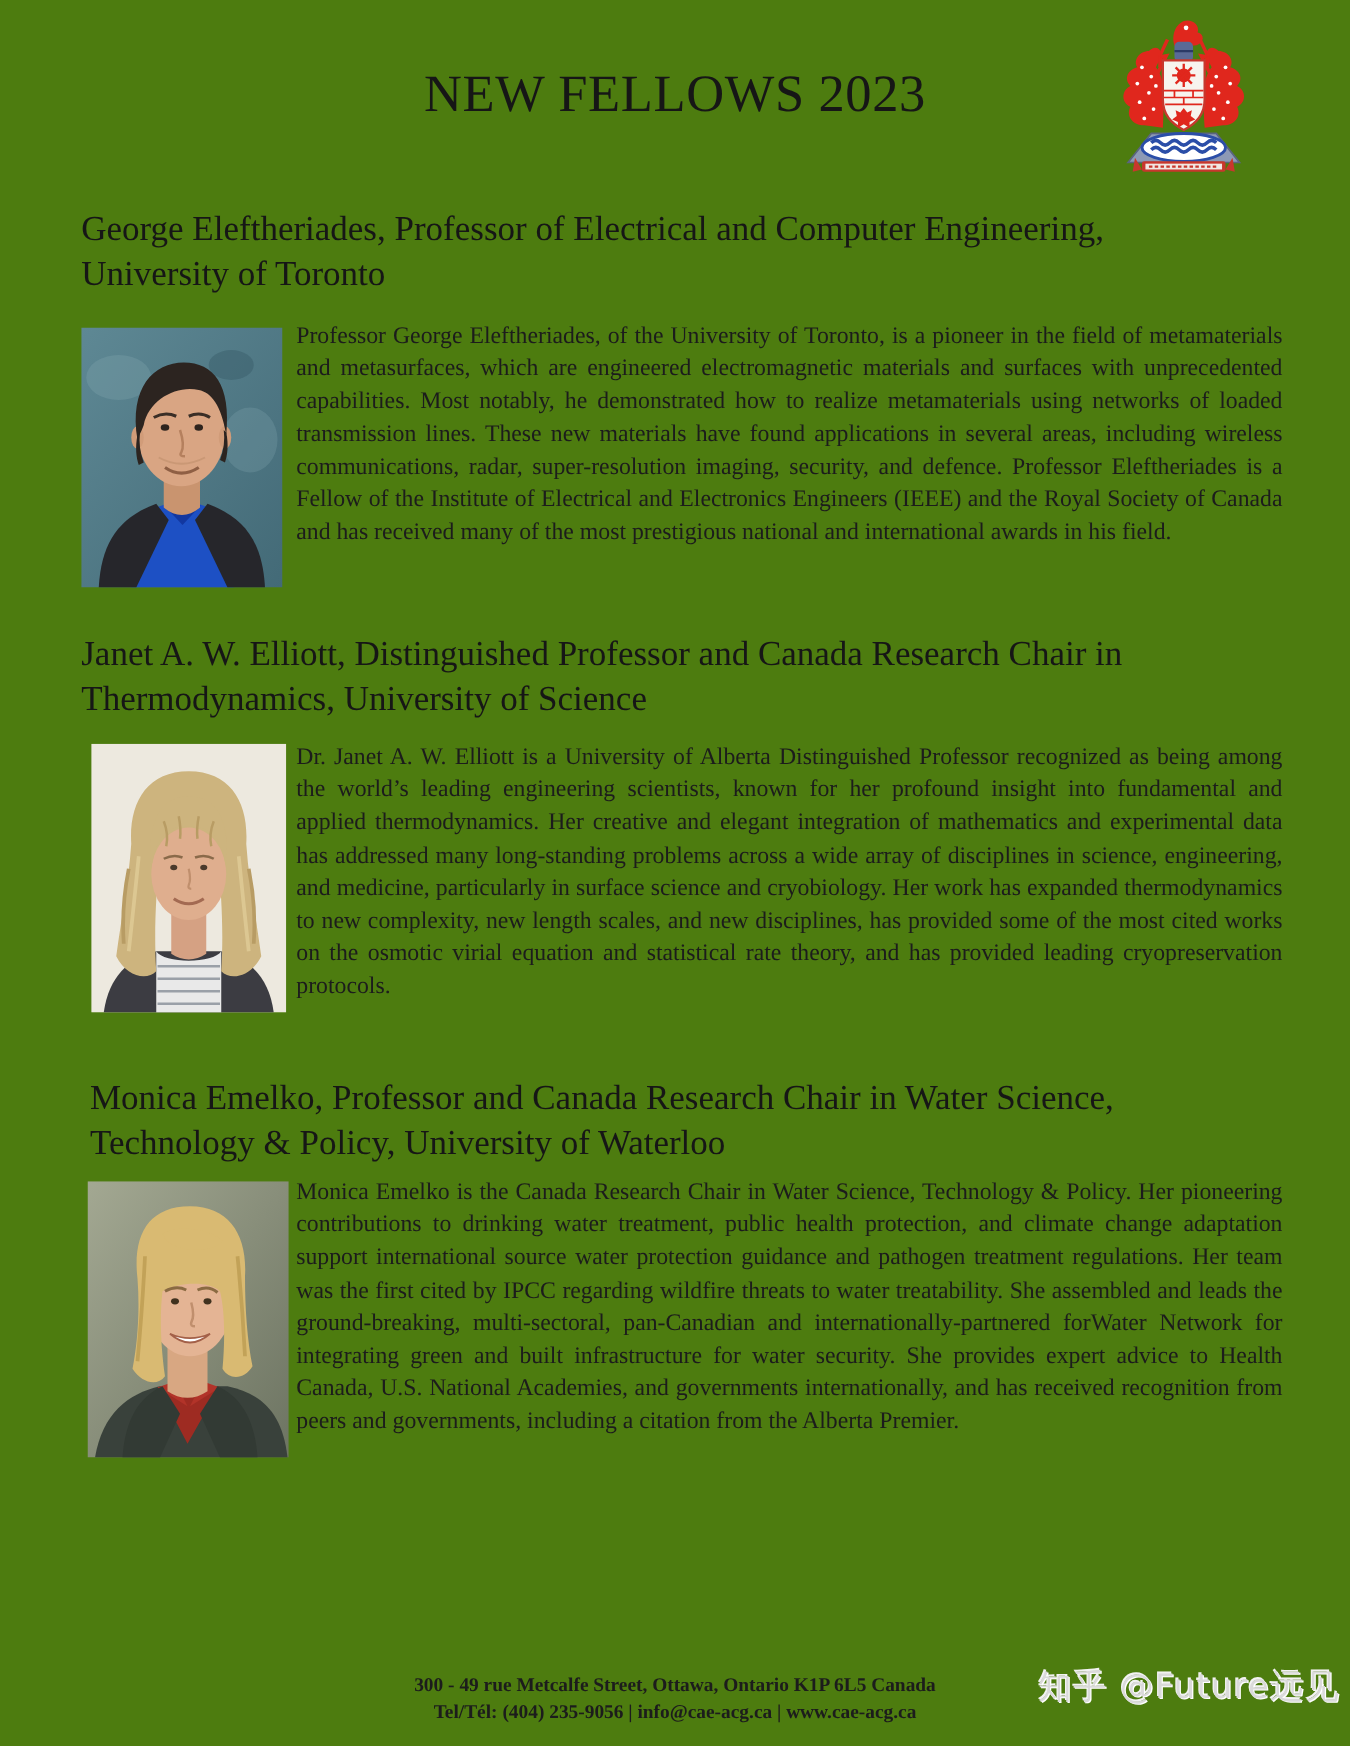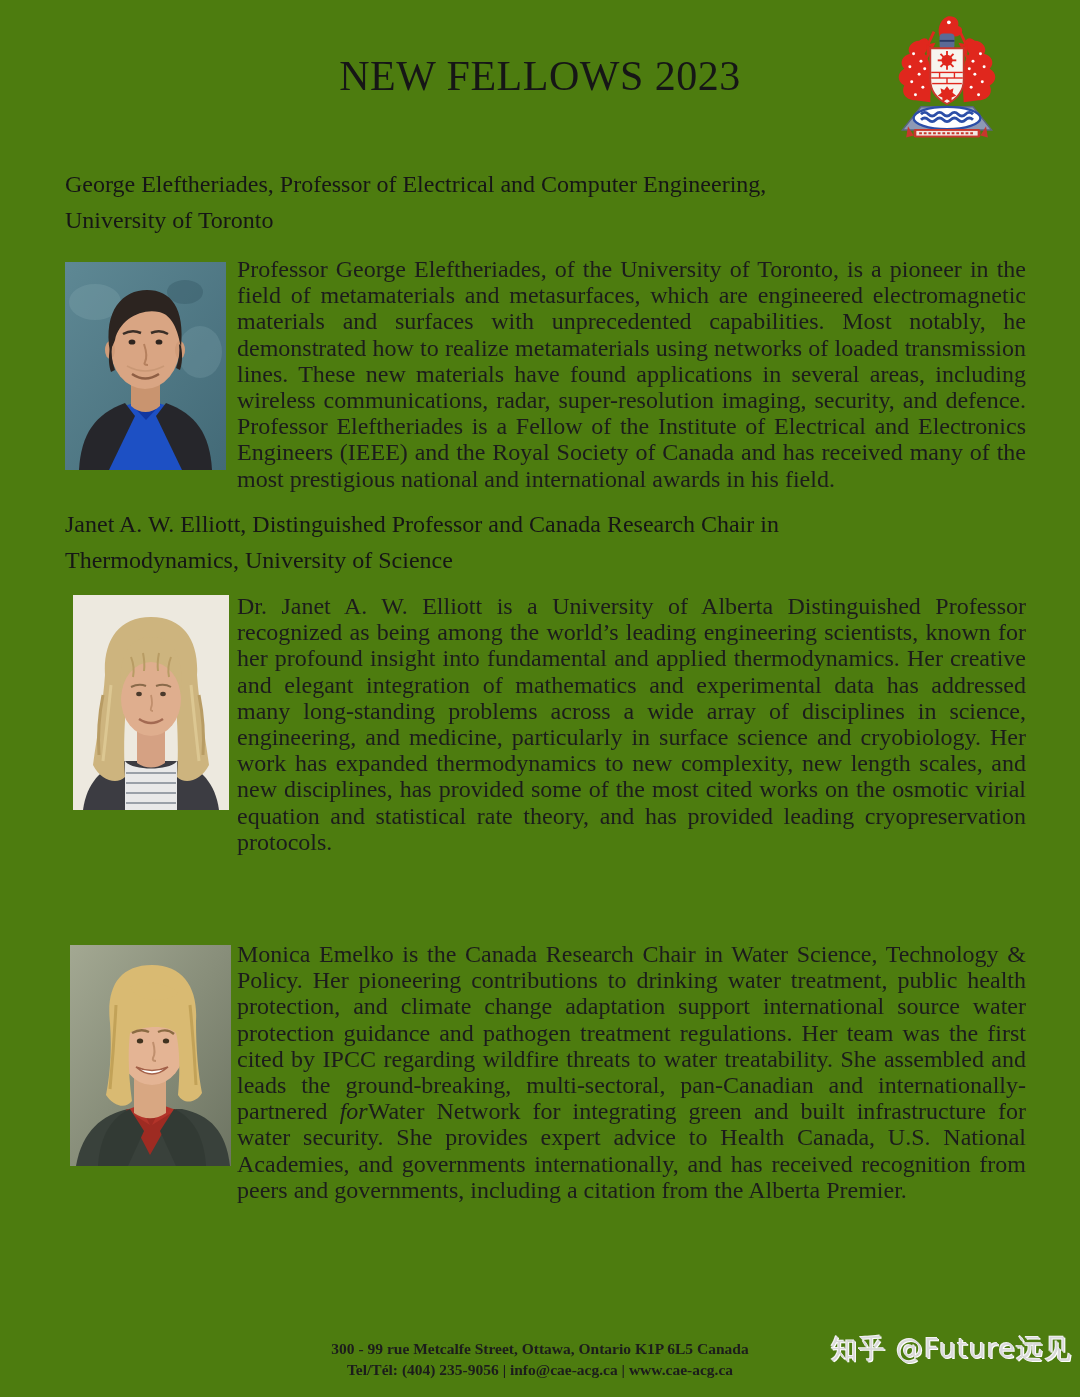--- a/index.html
+++ b/index.html
@@ -25,49 +25,49 @@
   }
   .crest {
     position: absolute;
     top: 12px; left: 882px;
     width: 130px; height: 132px;
   }
   .fellow-heading {
     position: absolute;
     left: 65px;
     width: 960px;
-    font-size: 24px;
+    font-size: 28px;
     line-height: 36px;
     font-weight: normal;
     white-space: pre-line;
     color: #161616;
   }
   .h1 { top: 166px; }
   .h2 { top: 506px; }
   .h3 { top: 861px; left: 72px; }
   .portrait {
     position: absolute;
     display: block;
   }
   .p1 { top: 262px; left: 65px; width: 161px; height: 208px; }
   .p2 { top: 595px; left: 73px; width: 156px; height: 215px; }
   .p3 { top: 945px; left: 70px; width: 161px; height: 221px; }
   .bio {
     position: absolute;
     left: 237px;
     width: 789px;
-    font-size: 24px;
+    font-size: 19px;
     line-height: 26.2px;
     text-align: justify;
     color: #1c1c1c;
   }
   .b1 { top: 256px; }
   .b2 { top: 593px; }
   .b3 { top: 941px; }
-  .bio .it { font-style: italic; }
+  .bio .it { }
   .footer {
     position: absolute;
     top: 1338px; left: 0;
     width: 100%;
     text-align: center;
     font-size: 15.5px;
     font-weight: bold;
     line-height: 21px;
     color: #1c1c1c;
   }
@@ -236,20 +236,22 @@
     <path d="M58,92 q8,-4 15,-1" stroke="#8a6a4a" stroke-width="2" fill="none"></path>
     <path d="M83,91 q8,-3 15,1" stroke="#8a6a4a" stroke-width="2" fill="none"></path>
     <ellipse cx="66" cy="99" rx="2.8" ry="2.2" fill="#4a3a2c"></ellipse>
     <ellipse cx="90" cy="99" rx="2.8" ry="2.2" fill="#4a3a2c"></ellipse>
     <path d="M78,100 q2,9 0,13 q-1,3 2,3" stroke="#c08f6d" stroke-width="1.8" fill="none"></path>
     <path d="M66,124 q12,8 24,0" stroke="#a36a52" stroke-width="2.5" fill="none"></path>
   </svg>
 
   <p class="bio b2"><span>Dr. Janet A. W. Elliott is a University of Alberta Distinguished Professor recognized as being among the world’s leading engineering scientists, known for her profound insight into fundamental and applied thermodynamics. Her creative and elegant integration of mathematics and experimental data has addressed many long-standing problems across a wide array of disciplines in science, engineering, and medicine, particularly in surface science and cryobiology. Her work has expanded thermodynamics to new complexity, new length scales, and new disciplines, has provided some of the most cited works on the osmotic virial equation and statistical rate theory, and has provided leading cryopreservation protocols.</span><span class="it"></span><span></span></p>
 
+  <h2 class="fellow-heading h3">Monica Emelko, Professor and Canada Research Chair in Water Science,
+Technology &amp; Policy, University of Waterloo</h2>
 
   <svg class="portrait p3" viewBox="0 0 161 221" aria-hidden="true">
     <defs>
       <linearGradient id="bg3" x1="0" y1="0" x2="1" y2="1">
         <stop offset="0" stop-color="#a3a892"></stop>
           <stop offset="1" stop-color="#6d7462"></stop>
       </linearGradient>
     </defs>
     <rect width="161" height="221" fill="url(#bg3)"></rect>
 
@@ -275,19 +277,19 @@
     <ellipse cx="70" cy="96" rx="3.2" ry="2.5" fill="#41321f"></ellipse>
     <ellipse cx="96" cy="96" rx="3.2" ry="2.5" fill="#41321f"></ellipse>
     <path d="M83,97 q3,11 0,16 q-1,3 3,3" stroke="#c08f6d" stroke-width="2" fill="none"></path>
 
     <path d="M66,122 q16,14 32,0 q-16,7 -32,0 Z" fill="#ffffff" stroke="#a36048" stroke-width="1.5"></path>
   </svg>
 
   <p class="bio b3"><span>Monica Emelko is the Canada Research Chair in Water Science, Technology &amp; Policy. Her pioneering contributions to drinking water treatment, public health protection, and climate change adaptation support international source water protection guidance and pathogen treatment regulations. Her team was the first cited by IPCC regarding wildfire threats to water treatability. She assembled and leads the ground-breaking, multi-sectoral, pan-Canadian and internationally-partnered </span><span class="it">for</span><span>Water Network for integrating green and built infrastructure for water security. She provides expert advice to Health Canada, U.S. National Academies, and governments internationally, and has received recognition from peers and governments, including a citation from the Alberta Premier.</span></p>
 
   <div class="footer">
-    <div>300 - 99 rue Metcalfe Street, Ottawa, Ontario K1P 6L5 Canada</div>
+    <div>300 - 49 rue Metcalfe Street, Ottawa, Ontario K1P 6L5 Canada</div>
     <div>Tel/Tél: (404) 235-9056 | info@cae-acg.ca | www.cae-acg.ca</div>
   </div>
 
   <div class="watermark">知乎 @Future远见</div>
 
 </div>
 
 </body></html>

